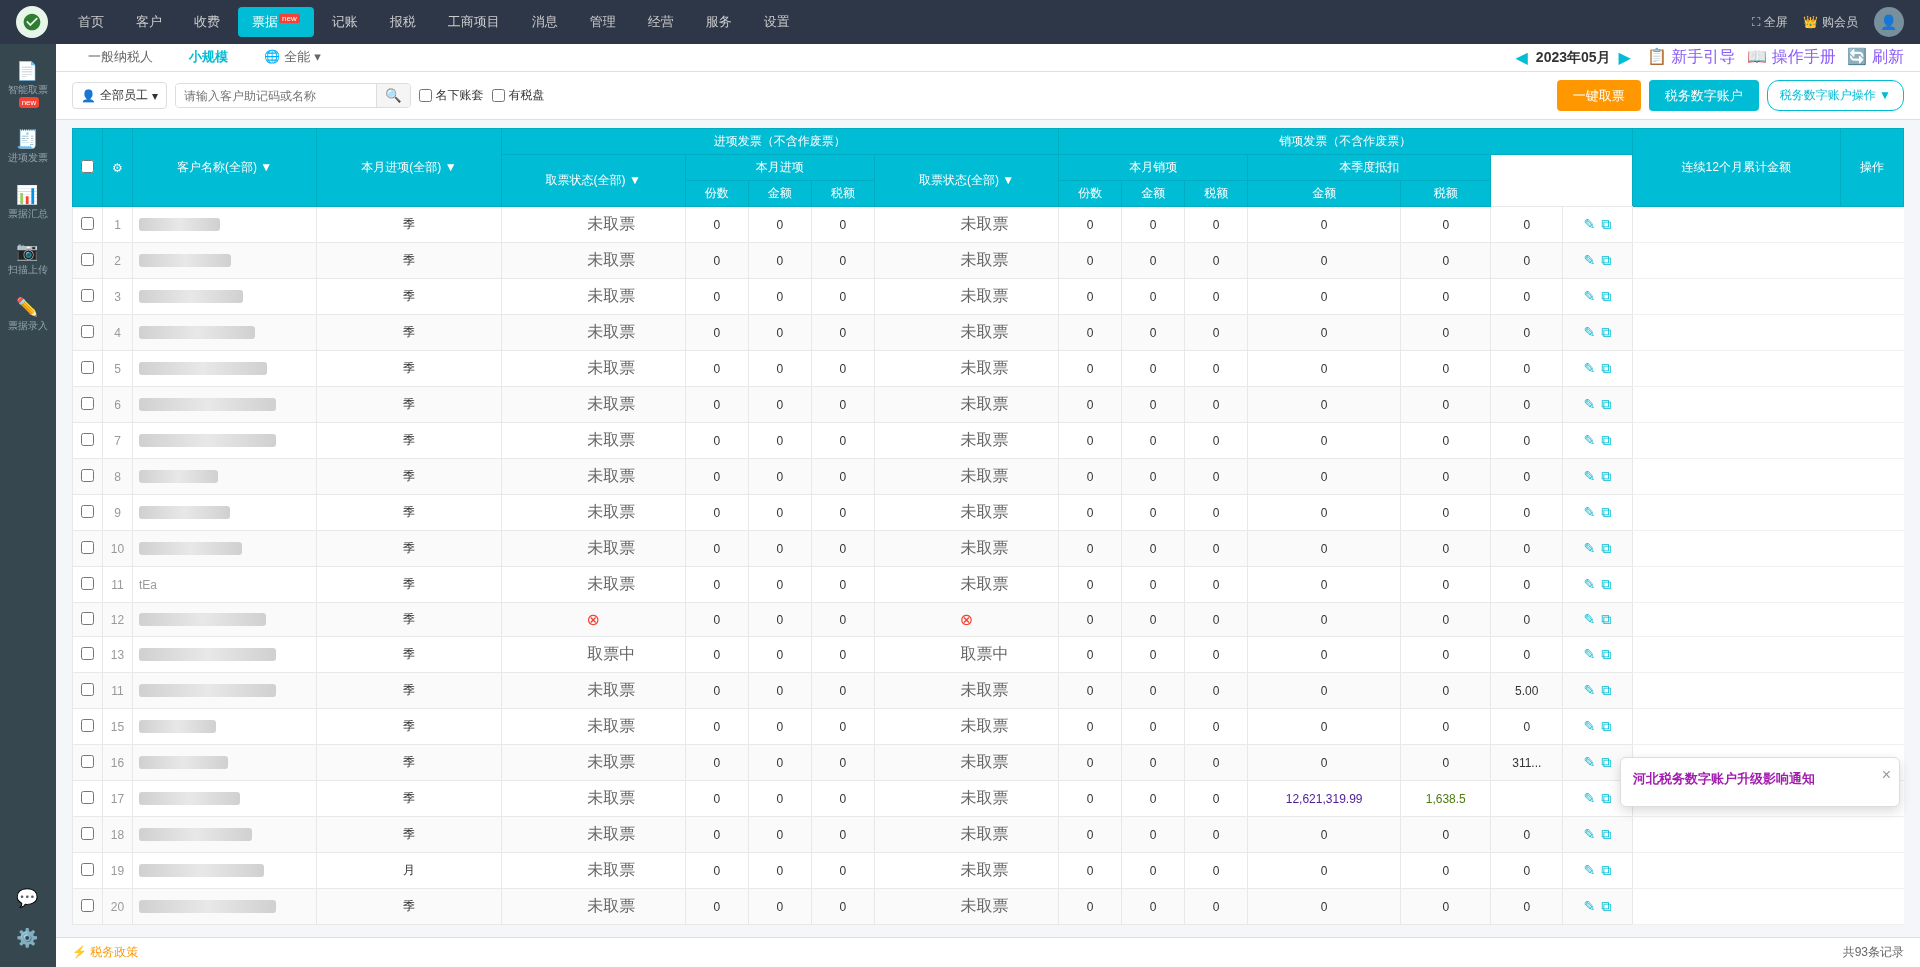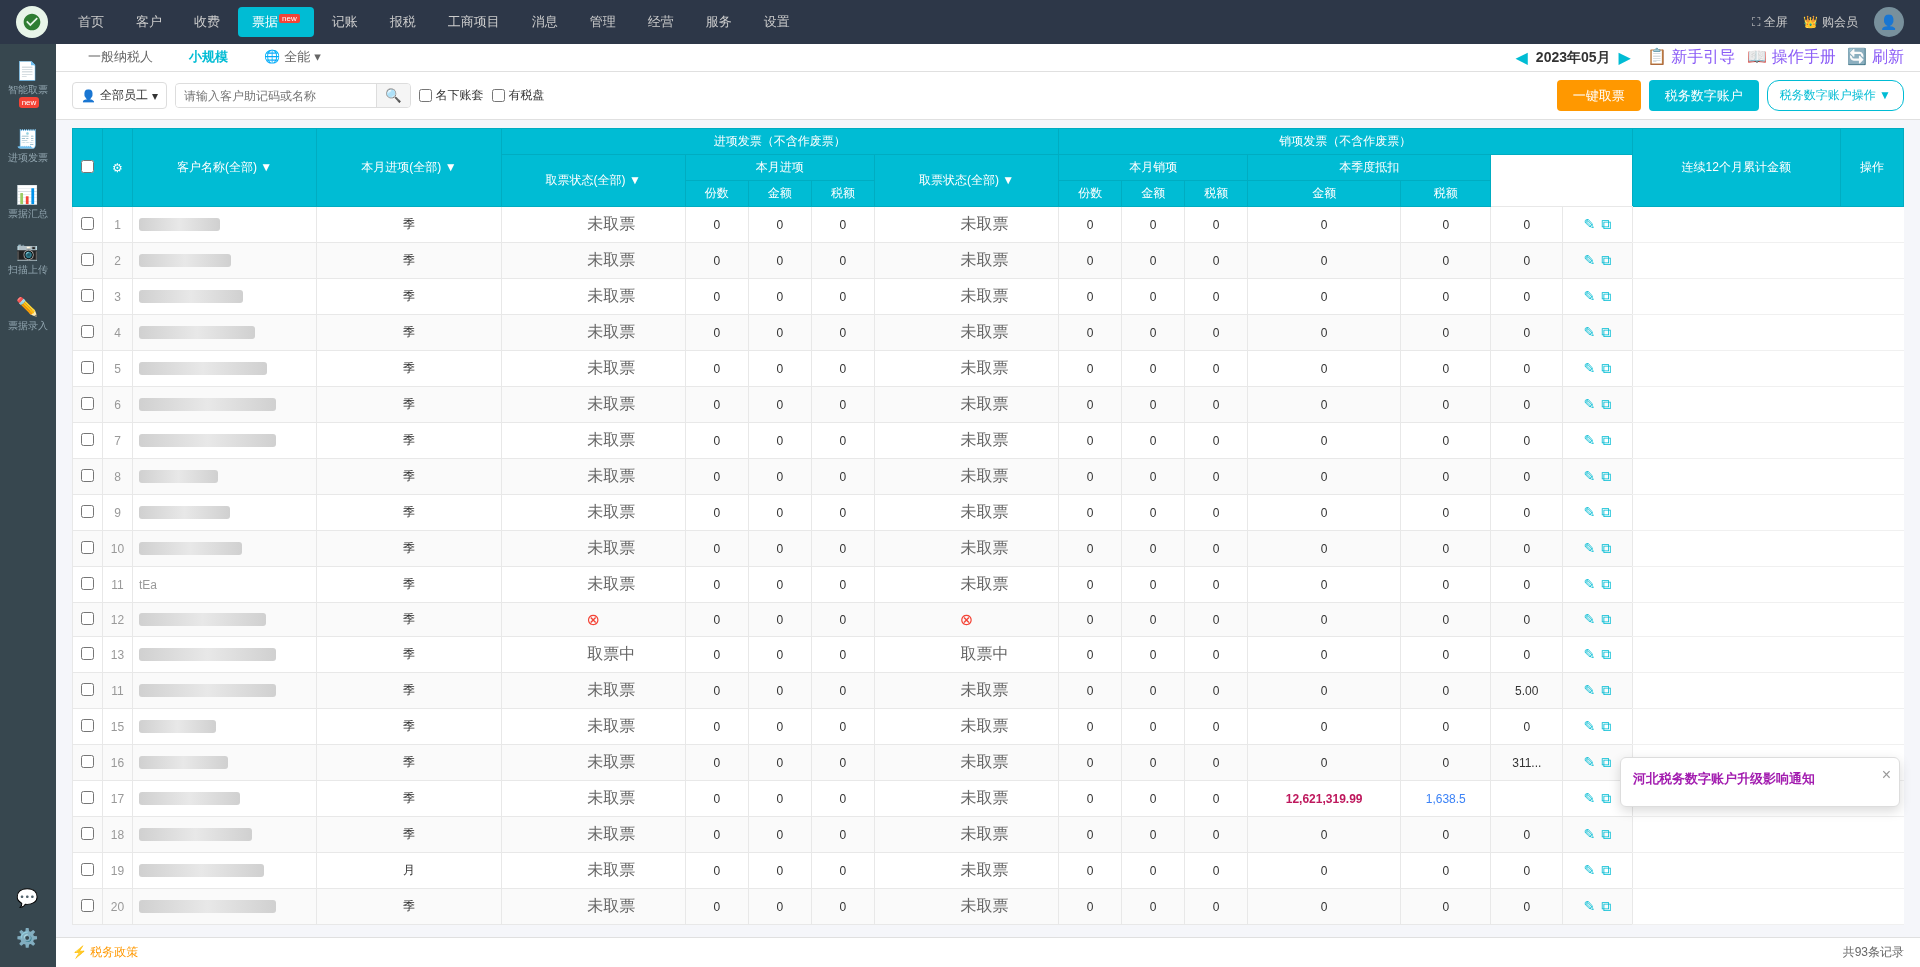--- a/index.html
+++ b/index.html
@@ -592,22 +592,22 @@
       <td class="name-cell"><span style="display:inline-block;background:linear-gradient(90deg,#d0d0d0,#e8e8e8,#d0d0d0);border-radius:3px;height:13px;width:59%;color:transparent;">x</span></td>
       <td>季</td>
       <td><span class="status-badge">未取票</span></td>
       <td>0</td>
       <td>0</td>
       <td>0</td>
       <td><span class="status-badge">未取票</span></td>
       <td>0</td>
       <td>0</td>
       <td>0</td>
-      <td><span style="color:#be185d;font-weight:bold;">12,621,319.99</span></td>
-      <td><span style="color:#3b82f6;">1,638.5</span></td>
+      <td><span style="color:#4c1d95;font-weight:normal;">12,621,319.99</span></td>
+      <td><span style="color:#4d7c0f;">1,638.5</span></td>
       <td></td>
       <td>
         <div class="action-icons">
           <span class="action-icon" title="编辑">✎</span>
           <span class="action-icon" title="复制">⧉</span>
         </div>
       </td>
     </tr>
             <tr style="background: rgb(250, 250, 250);">
       <td class="check-col"><input type="checkbox" style=""></td>

